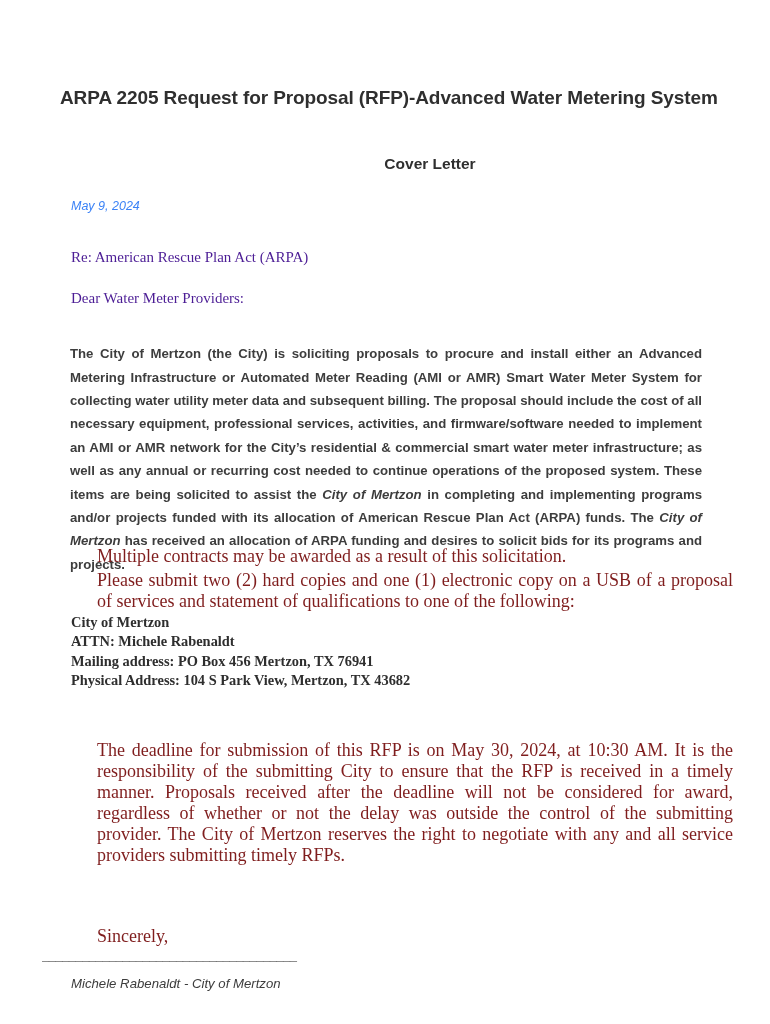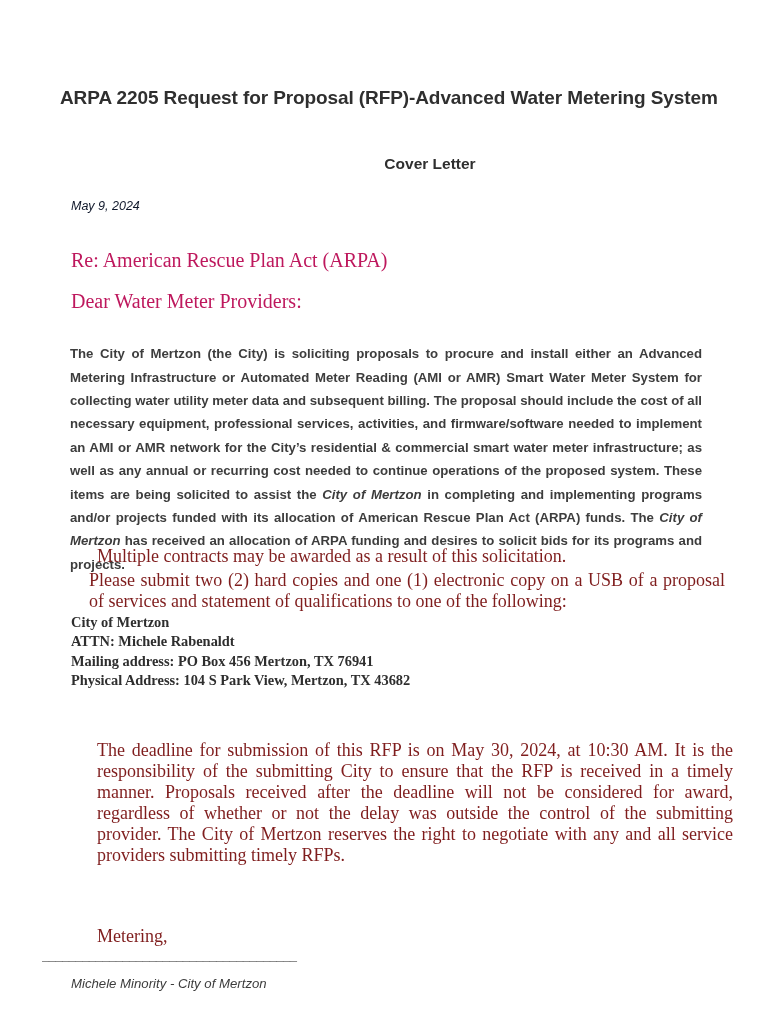--- a/index.html
+++ b/index.html
@@ -51,29 +51,29 @@
   }
 
   
   .date-line {
     position: absolute;
     left: 71px;
     top: 199px;
     font-family: "Liberation Sans", sans-serif;
     font-style: italic;
     font-size: 12.5px;
-    color: #0f172a;
+    color: #3b82f6;
   }
 
   
   .serif-line {
     position: absolute;
     font-family: "Liberation Serif", serif;
-    font-size: 20px;
-    color: #be185d;
+    font-size: 15px;
+    color: #4c1d95;
   }
   .re-line  { left: 71px; top: 249px; }
   .dear-line{ left: 71px; top: 290px; text-align: right; }
 
   
   .sans-body {
     position: absolute;
     left: 70px;
     top: 329px;
     width: 632px;
@@ -100,21 +100,21 @@
   }
   .serif-para .it { }
 
   .p-multiple {
     left: 72px;
     top: 528px;
     width: 636px;
     text-align: left;
   }
   .p-submit {
-    left: 64px;
+    left: 72px;
     top: 552px;
     width: 636px;
   }
 
   
   .address-block {
     position: absolute;
     left: 71px;
     top: 613px;
     font-family: "Liberation Serif", serif;
@@ -192,19 +192,19 @@
   <div class="address-block">
     <div>City of Mertzon</div>
     <div>ATTN:  Michele Rabenaldt</div>
     <div>Mailing address: PO Box 456 Mertzon, TX 76941</div>
     <div>Physical Address: 104 S Park View, Mertzon, TX 43682</div>
   </div>
 
   <p class="serif-para p-deadline"><span>The deadline for submission of this RFP is on May 30, 2024, at 10:30 AM. It is the responsibility of the submitting City to ensure that the RFP is received in a timely manner. Proposals received after the deadline will not be considered for award, regardless of whether or not the delay was outside the control of the submitting provider. </span><span class="it">The City of Mertzon</span><span> reserves the right to negotiate with any and all service providers submitting timely RFPs.</span></p>
 
 
-  <p class="serif-para p-sincerely">Metering,</p>
+  <p class="serif-para p-sincerely">Sincerely,</p>
 
   <div class="sig-line">______________________________________</div>
 
-  <div class="sig-name">Michele Minority - City of Mertzon</div>
+  <div class="sig-name">Michele Rabenaldt - City of Mertzon</div>
 
 </div>
 
 </body></html>

